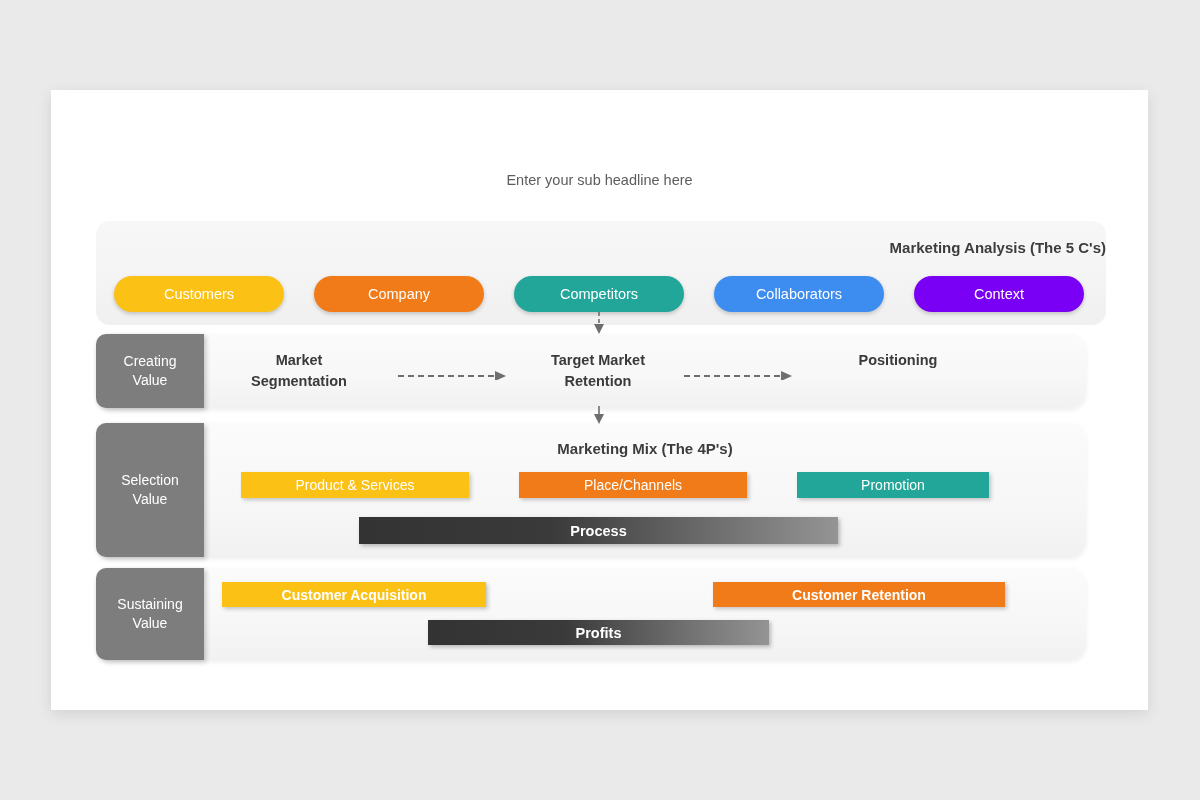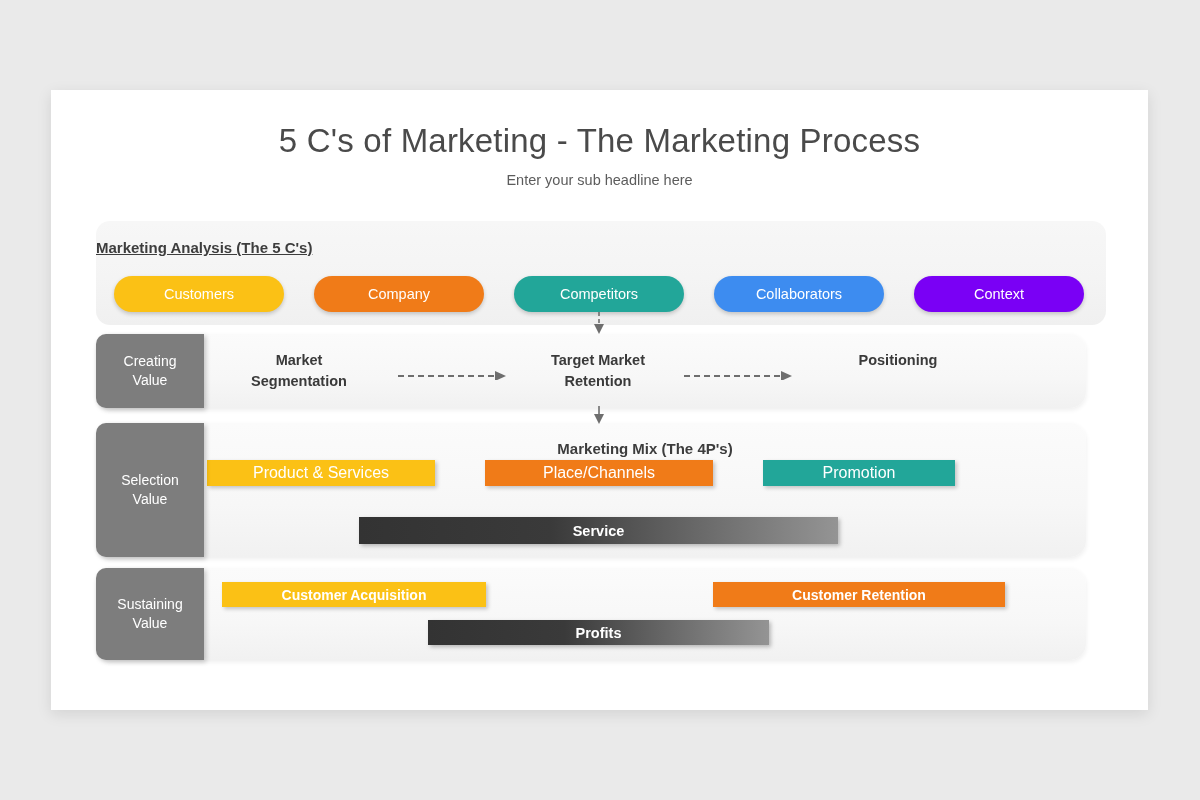--- a/index.html
+++ b/index.html
@@ -55,21 +55,21 @@
     text-align: center;
     font-size: 14px; line-height: 1.35;
     box-shadow: 2px 2px 5px rgba(0,0,0,0.22);
     z-index: 3;
   }
 
   
   #row-analysis { left: 96px; top: 221px; width: 1010px; height: 104px; }
   #analysis-heading {
     position: absolute; left: 0; top: 18px; width: 100%;
-    text-align: left; font-size: 15px; font-weight: bold; color: #3d3d3d; text-decoration: underline;
+    text-align: right; font-size: 15px; font-weight: bold; color: #3d3d3d;
   }
   .pill {
     position: absolute; top: 55px;
     height: 36px; width: 170px;
     border-radius: 18px;
     color: #fff; font-size: 14.5px;
     display: flex; align-items: center; justify-content: center;
     box-shadow: 0 2px 4px rgba(0,0,0,0.20);
   }
 
@@ -87,24 +87,25 @@
   }
 
   
   #row-mix { left: 96px; top: 423px; width: 990px; height: 134px; }
   #label-capturing { left: 96px; top: 423px; width: 108px; height: 134px; }
   #mix-heading {
     position: absolute; left: 108px; top: 17px; width: 882px;
     text-align: center; font-size: 15px; font-weight: bold; color: #3d3d3d;
   }
   .mix-bar {
-    position: absolute; top: 460px; height: 26px;
-    color: #fff; font-size: 16px;
+    position: absolute; top: 472px; height: 26px;
+    color: #fff; font-size: 14px;
     display: flex; align-items: center; justify-content: center;
     box-shadow: 2px 2px 4px rgba(0,0,0,0.22);
+    margin-left: 34px;
   }
   .gradient-bar {
     position: absolute; height: 27px;
     background: linear-gradient(90deg,#333333 0%, #3a3a3a 40%, #6f6f6f 75%, #949494 100%);
     color: #fff; font-size: 14.5px; font-weight: bold;
     display: flex; align-items: center; justify-content: center;
     box-shadow: 2px 2px 4px rgba(0,0,0,0.25);
   }
 
   
@@ -117,21 +118,20 @@
     box-shadow: 2px 2px 4px rgba(0,0,0,0.22);
   }
 
   .v-arrow { position: absolute; z-index: 5; }
 </style>
 </head>
 <body>
 
 <div id="slide-card">
 
-  <div id="page-title">5 C's of Marketing - The Marketing Process</div>
   <div id="page-subtitle">Enter your sub headline here</div>
 
 </div>
 
 <div class="band" id="row-analysis">
   <div id="analysis-heading">Marketing Analysis (The 5 C's)</div>
 <div class="pill" style="left: 18px; background: rgb(251, 193, 21);">
       <span>Customers</span>
     </div>
     <div class="pill" style="left: 218px; background: rgb(240, 123, 24);">
@@ -198,21 +198,21 @@
     <div class="mix-bar" style="left: 207px; width: 228px; background: rgb(251, 193, 21);">
       <span>Product &amp; Services</span>
     </div>
     <div class="mix-bar" style="left: 485px; width: 228px; background: rgb(240, 123, 24);">
       <span>Place/Channels</span>
     </div>
     <div class="mix-bar" style="left: 763px; width: 192px; background: rgb(34, 166, 153);">
       <span>Promotion</span>
     </div>
     <div class="gradient-bar" style="left: 359px; top: 517px; width: 479px;">
-      <span>Service</span>
+      <span>Process</span>
     </div>
     <div class="sv-bar" style="left: 222px; width: 264px; background: rgb(251, 193, 21);">
       <span>Customer Acquisition</span>
     </div>
     <div class="sv-bar" style="left: 713px; width: 292px; background: rgb(240, 123, 24);">
       <span>Customer Retention</span>
     </div>
     <div class="gradient-bar" style="left: 428px; top: 620px; width: 341px; height: 25px;">
       <span>Profits</span>
     </div>

